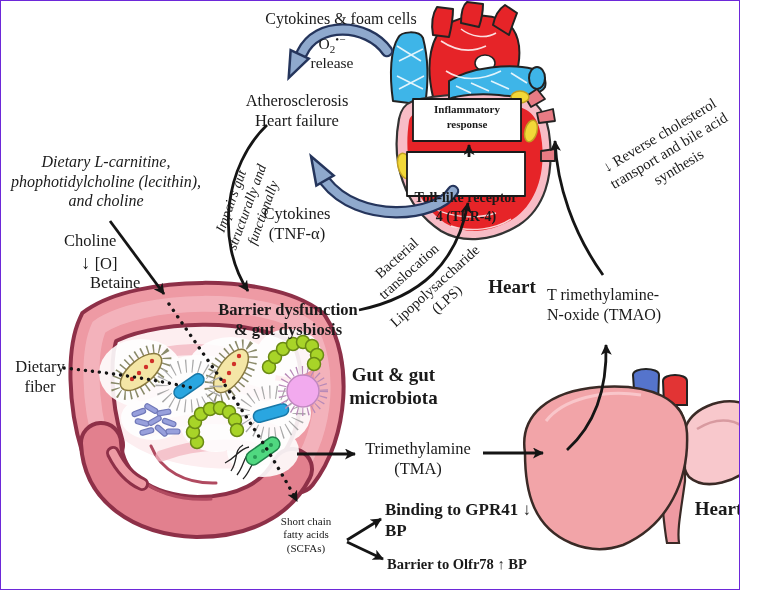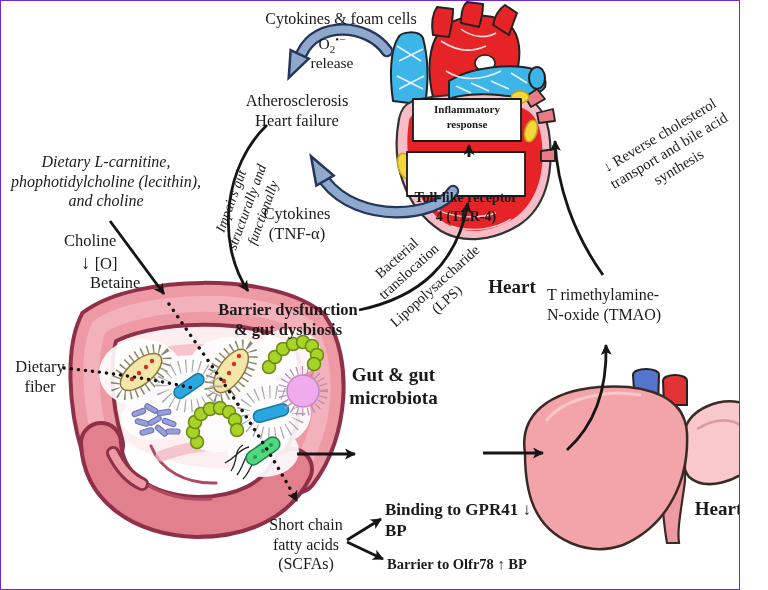--- a/index.html
+++ b/index.html
@@ -28,21 +28,21 @@
   .revchol{left:668px;top:150px;font-size:15px;transform:translate(-50%,-50%) rotate(-31deg);width:190px;}
   .heart-lbl{left:476px;top:226px;width:70px;font-size:19px;margin-top:48px;}
   .inflam-txt{left:412px;top:101px;width:108px;font-size:11px;line-height:1.4;}
   .tlr4-txt{left:406px;top:155px;width:118px;font-size:14px;line-height:1.35;margin-top:33px;}
   .tmao{left:546px;top:284px;width:130px;font-size:16px;}
   .barrier{left:197px;top:299px;width:180px;font-size:16.5px;}
   .gutlbl{left:330px;top:362px;width:125px;font-size:19px;}
   .tma{left:352px;top:438px;width:130px;font-size:16.5px;}
   .fmo3{left:513px;top:456px;width:155px;font-size:13.5px;line-height:1.3;}
   .liver-lbl{left:680px;top:496px;width:75px;font-size:19px;}
-  .scfa{left:252px;top:514px;width:106px;font-size:16px;}
+  .scfa{left:252px;top:514px;width:106px;font-size:11px;}
   .gpr41{left:384px;top:499px;width:170px;font-size:17px;font-weight:600;}
   .olfr78{left:386px;top:555px;width:170px;font-size:14.5px;font-weight:600;}
 </style>
 </head>
 <body>
 
 <div class="canvas">
 
 <svg class="art" width="768" height="590" viewBox="0 0 768 590">
   <defs>
@@ -238,20 +238,22 @@
 <div class="lbl ctr b inflam-txt">Inflammatory
 response</div>
 <div class="lbl ctr b tlr4-txt">Toll-like receptor
 4 (TLR-4)</div>
 <div class="lbl ctr b barrier">Barrier dysfunction
 &amp; gut dysbiosis</div>
 <div class="lbl tmao">T rimethylamine-
 N-oxide (TMAO)</div>
 <div class="lbl ctr b gutlbl">Gut &amp; gut
 microbiota</div>
+<div class="lbl ctr tma">Trimethylamine
+(TMA)</div>
 <div class="lbl ctr b liver-lbl">Heart</div>
 <div class="lbl ctr scfa">Short chain
 fatty acids
 (SCFAs)</div>
 <div class="lbl gpr41">Binding to GPR41 ↓ BP</div>
 <div class="lbl olfr78">Barrier to Olfr78 ↑ BP</div>
 
 </div>
 
 </body></html>

